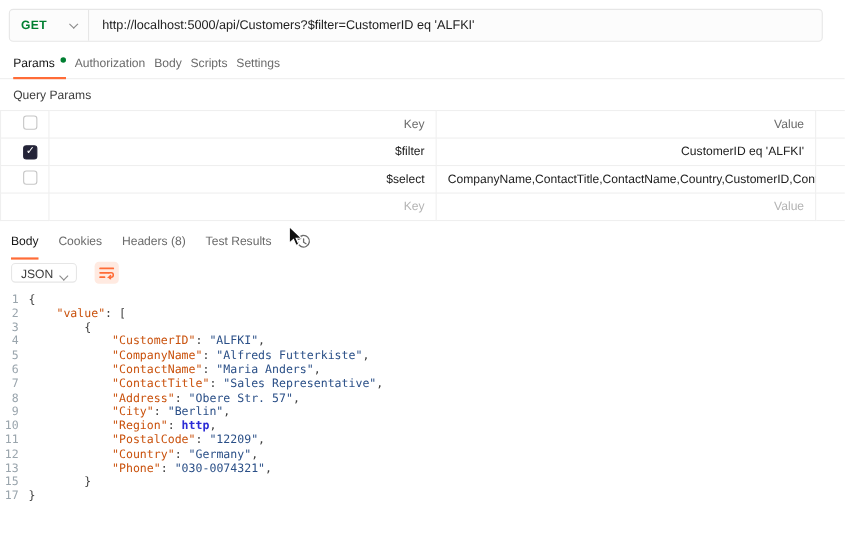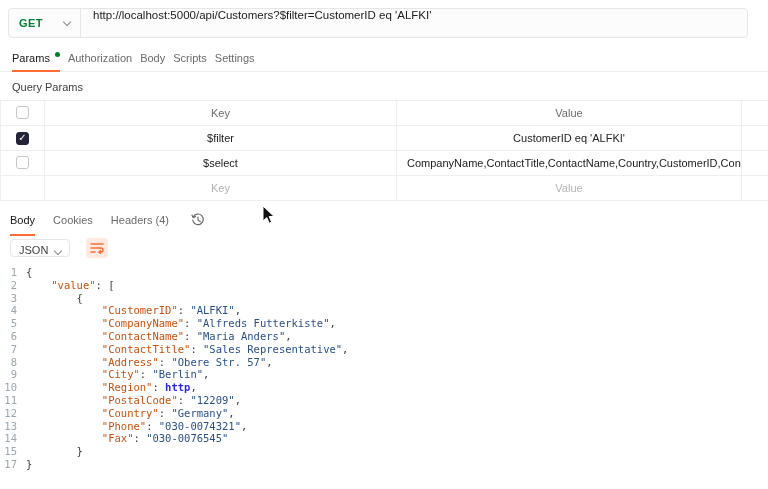--- a/index.html
+++ b/index.html
@@ -9,38 +9,38 @@
     --border-light:#efefef;
     --txt:#212121;
     --txt-dim:#6b6b6b;
     --txt-faint:#b4b4b4;
   }
   *{box-sizing:border-box;margin:0;padding:0}
   html,body{width:768px;height:489px;overflow:hidden}
   body{background:#fff;font-family:"Liberation Sans",sans-serif;position:relative;color:var(--txt)}
 
   
-  .url-row{margin:8px 20px 0 8px;height:30px;border:1px solid var(--border);border-radius:4px;background:#fcfcfc;display:flex;}
+  .url-row{margin:8px 20px 0 8px;height:30px;border:1px solid var(--border);border-radius:4px;background:#fcfcfc;display:flex;align-items:center}
   .method{display:flex;align-items:center;justify-content:space-between;width:72px;padding:0 10px;height:100%;border-right:1px solid var(--border);cursor:pointer}
   .method-label{color:var(--get-green);font-weight:bold;font-size:11px;letter-spacing:.4px}
   .chev{width:6px;height:6px;border-right:1.4px solid #8a8a8a;border-bottom:1.4px solid #8a8a8a;transform:rotate(45deg);display:inline-block;margin-bottom:3px}
   .url-input{flex:1;font-size:11.5px;color:var(--txt);padding:0 12px;white-space:nowrap;overflow:hidden}
 
   
   .req-tabs{display:flex;gap:8px;padding:0 12px;height:28px;align-items:stretch;border-bottom:1px solid var(--border-light);font-size:11px;color:var(--txt-dim);margin-top:6px}
   .tab{position:relative;display:flex;align-items:center;cursor:pointer;white-space:nowrap}
   .tab.active{color:#161616}
   .tab.active::after{content:"";position:absolute;left:0;right:0;bottom:-1px;height:2px;background:var(--accent)}
   .dot{width:5px;height:5px;border-radius:50%;background:var(--get-green);margin-left:5px;margin-top:-7px}
 
   .qp-title{padding:9px 12px 7px;font-size:11px;font-weight:normal;color:#3d3d3d}
 
   
   table.qp{border-collapse:collapse;table-layout:fixed;width:850px;font-size:11px}
-  table.qp th,table.qp td{border:1px solid var(--border-light);height:25px;padding:0 10px;text-align:center;font-weight:normal;white-space:nowrap;overflow:hidden}
+  table.qp th,table.qp td{border:1px solid var(--border-light);height:25px;padding:0 10px;text-align:right;font-weight:normal;white-space:nowrap;overflow:hidden}
   table.qp th{color:var(--txt-dim)}
   td.cb-cell,th.cb-cell{width:44px;text-align:center;padding:0}
   col.c-key{width:352px} col.c-val{width:345px} col.c-desc{width:109px}
   .cb{width:13px;height:13px;border:1px solid #c6c6c6;border-radius:3px;background:#fff;display:inline-flex;align-items:center;justify-content:center;margin:0 auto;cursor:pointer}
   .cb.checked{background:#242438;border-color:#242438;color:#fff;font-size:10px;line-height:1}
   tr.placeholder td{color:var(--txt-faint)}
 
   
   .res-tabs{display:flex;gap:18px;padding:0 10px;height:30px;align-items:stretch;font-size:11px;color:var(--txt-dim);margin-top:4px}
   .hist-btn{display:flex;align-items:center;margin-left:4px;cursor:pointer}
@@ -132,21 +132,24 @@
   </table>
 
   <div class="res-tabs" id="res-tabs">
       <div class="tab active">
         <span>Body</span>
       </div>
       <div class="tab">
         <span>Cookies</span>
       </div>
       <div class="tab">
-        <span>Headers (4)</span>
+        <span>Headers (8)</span>
+      </div>
+      <div class="tab">
+        <span>Test Results</span>
       </div>
       <span class="hist-btn">
         <svg width="14" height="14" viewBox="0 0 14 14">
           <path d="M2.2 4 A5.3 5.3 0 1 1 1.7 7" stroke="#6b6b6b" stroke-width="1.2" fill="none" stroke-linecap="round"></path>
           <path d="M1 2.2 L2.2 4.6 L4.6 3.4" stroke="#6b6b6b" stroke-width="1.2" fill="none" stroke-linecap="round" stroke-linejoin="round"></path>
           <path d="M7 4.2 V7.2 L9.2 8.6" stroke="#6b6b6b" stroke-width="1.2" fill="none" stroke-linecap="round"></path>
         </svg>
       </span>
     </div>
 
@@ -210,24 +213,20 @@
       </div>
       <div class="code-line">
         <span class="gutter">12</span>
         <span class="code-text"><span class="tok-p">            </span><span class="tok-k">"Country"</span><span class="tok-p">: </span><span class="tok-s">"Germany"</span><span class="tok-p">,</span></span>
       </div>
       <div class="code-line">
         <span class="gutter">13</span>
         <span class="code-text"><span class="tok-p">            </span><span class="tok-k">"Phone"</span><span class="tok-p">: </span><span class="tok-s">"030-0074321"</span><span class="tok-p">,</span></span>
       </div>
       <div class="code-line">
-        <span class="gutter">14</span>
-        <span class="code-text"><span class="tok-p">            </span><span class="tok-k">"Fax"</span><span class="tok-p">: </span><span class="tok-s">"030-0076545"</span></span>
-      </div>
-      <div class="code-line">
         <span class="gutter">15</span>
         <span class="code-text"><span class="tok-p">        }</span></span>
       </div>
       <div class="code-line">
         <span class="gutter">17</span>
         <span class="code-text"><span class="tok-p">}</span></span>
       </div>
     </div>
 
 </div>

